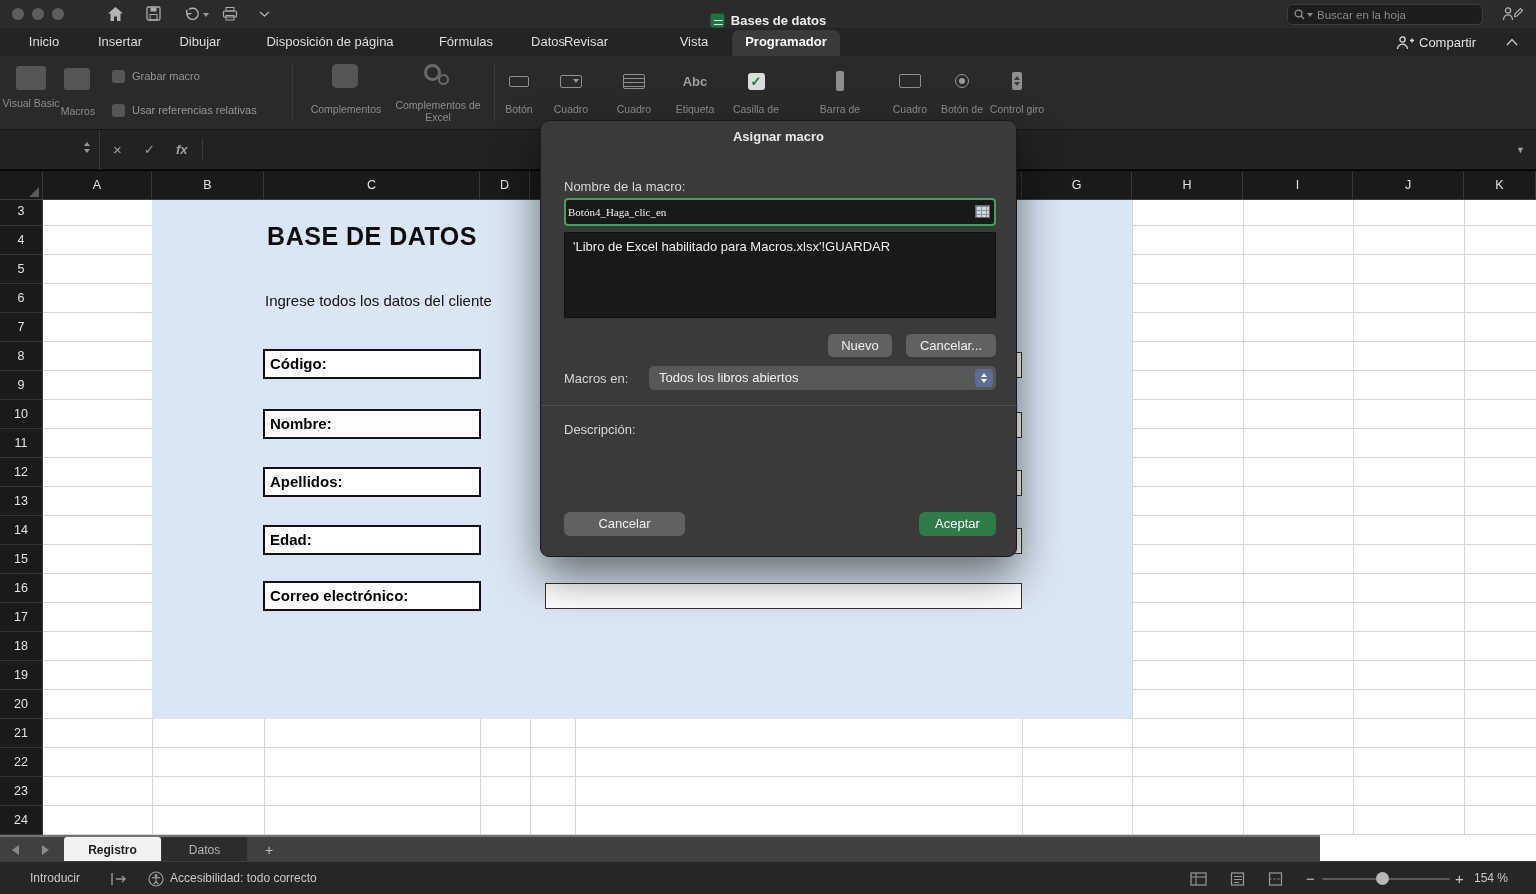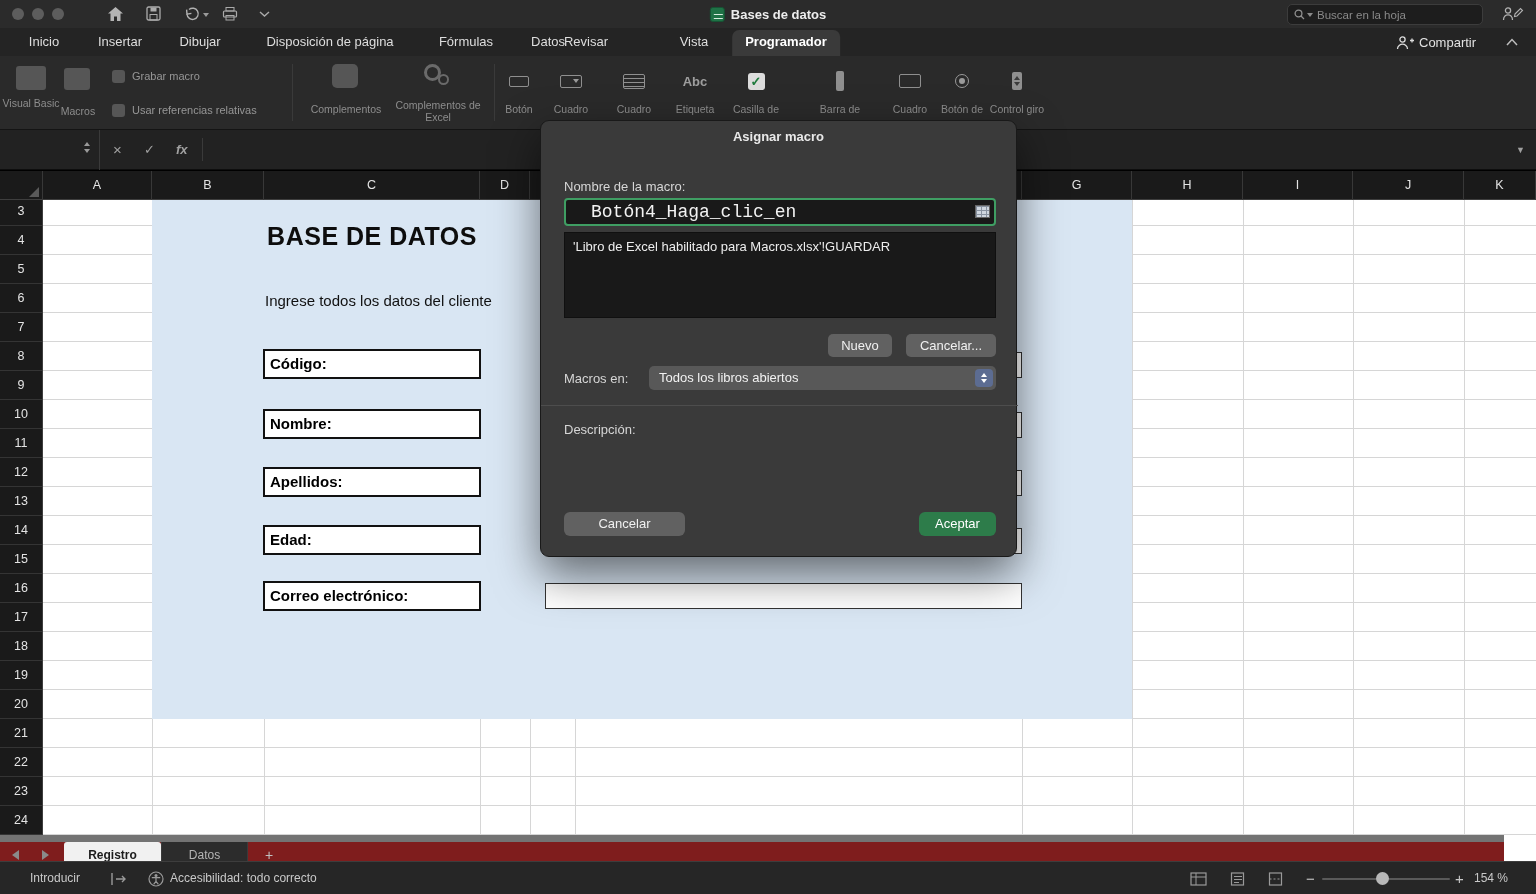--- a/index.html
+++ b/index.html
@@ -5,21 +5,21 @@
   *{margin:0;padding:0;box-sizing:border-box}
   html,body{background:#000}
   .app{position:relative;width:1536px;height:894px;overflow:hidden;background:#fff;
        font-family:"Liberation Sans",sans-serif;-webkit-font-smoothing:antialiased}
   .abs{position:absolute}
 
   
   .titlebar{position:absolute;left:0;top:0;width:1536px;height:28px;background:#2b2b2b}
   .light{position:absolute;top:8px;width:12px;height:12px;border-radius:50%;background:#5d5d5d}
   .tb-icon{position:absolute;top:6px;opacity:.85}
-  .tb-title{position:absolute;top:0;left:50%;transform:translateX(-50%);height:28px;display:flex;align-items:center;gap:6px}
+  .tb-title{position:absolute;top:0;left:50%;transform:translateX(-50%);height:28px;display:flex;align-items:flex-end;gap:6px}
   .wb-icon{width:15px;height:15px;border-radius:3px;background:#1f7246;
            background-image:repeating-linear-gradient(to bottom,transparent 0 3px,#d7ecdf 3px 4px);
            background-size:9px 100%;background-position:3px 3px;background-repeat:no-repeat;border:1px solid #165434}
   .tb-title span{color:#ededed;font-size:13px;font-weight:700}
   .searchbox{position:absolute;left:1287px;top:4px;width:196px;height:21px;background:#1d1d1d;
              border:1px solid #3c3c3c;border-radius:5px;display:flex;align-items:center}
   .searchbox input{background:transparent;border:none;outline:none;color:#c9c9c9;font-size:11.5px;width:150px;
                    font-family:"Liberation Sans",sans-serif}
   .searchbox input::placeholder{color:#8a8a8a}
   .tri-down{width:0;height:0;border-left:3.5px solid transparent;border-right:3.5px solid transparent;border-top:4px solid #9a9a9a}
@@ -69,36 +69,36 @@
   .lblbox{position:absolute;left:263px;width:218px;height:30px;background:#fff;border:2px solid #111;
           font-size:15px;font-weight:700;color:#000;line-height:26px;padding-left:5px}
   .inpbox{position:absolute;left:545px;width:477px;height:26px;background:#fff;border:1px solid #333}
 
   
   .dialog{position:absolute;left:540px;top:120px;width:477px;height:437px;background:#3a3a3a;border:1px solid #191919;
           border-radius:9px;box-shadow:0 18px 45px rgba(0,0,0,.55);z-index:40;color:#d8d8d8;font-size:13px}
   .dlg-title{position:absolute;left:0;top:8px;width:100%;text-align:center;font-weight:700;color:#e9e9e9}
   .dlg-label{position:absolute;color:#d6d6d6}
   .dlg-input{position:absolute;left:23px;top:77px;width:432px;height:28px;background:#191919;border:2px solid #3f9e63;
-             border-radius:4px;color:#f2f2f2;font-size:18px;padding:0 26px 0 25px;outline:none;font-family:Liberation Mono, monospace}
+             border-radius:4px;color:#f2f2f2;font-size:11px;padding:0 26px 0 2px;outline:none;font-family:Liberation Serif, serif}
   .range-icon{position:absolute;left:434px;top:84px;width:15px;height:13px;border:1px solid #666;background:#cfd6df;
               background-image:linear-gradient(#8892a0 1px,transparent 1px),linear-gradient(90deg,#8892a0 1px,transparent 1px);
               background-size:5px 4px}
   .dlg-list{position:absolute;left:23px;top:111px;width:432px;height:86px;background:#191919;border:1px solid #101010}
   .dlg-list-item{padding:6px 8px;color:#ededed}
   .dlg-btn{position:absolute;height:23px;line-height:23px;text-align:center;background:#616161;border-radius:5px;color:#f0f0f0}
   .dlg-popup{position:absolute;left:108px;top:245px;width:347px;height:24px;background:#585858;border-radius:5px;
              color:#f2f2f2;line-height:24px;padding-left:10px}
   .popup-step{position:absolute;right:3px;top:3px;width:18px;height:18px;border-radius:4px;background:#5c6c92;
               display:flex;flex-direction:column;align-items:center;justify-content:center;gap:2px}
   .dlg-sep{position:absolute;left:0;top:284px;width:477px;height:1px;background:#4d4d4d}
   .btn-green{background:#2d7c4a;color:#fff}
 
   
-  .sheetbar{position:absolute;left:0;top:835px;width:1504px;height:26px;background:#7f1d1d;border-top:7px solid #737373}
+  .sheetbar{position:absolute;left:0;top:835px;width:1320px;height:26px;background:#404040;border-top:2px solid #737373}
   .stab{position:absolute;top:0;height:26px;line-height:26px;text-align:center;font-size:12px}
   .stab.active{background:#f1f1f1;color:#1c1c1c;font-weight:700;border-radius:3px 3px 0 0}
   .stab.idle{background:#2c2c2c;color:#b5b5b5;border-left:1px solid #3a3a3a;border-right:1px solid #3a3a3a}
   .snav{position:absolute;top:8px;width:0;height:0}
   .tri-left{border-top:5px solid transparent;border-bottom:5px solid transparent;border-right:7px solid #8a8a8a}
   .tri-right{border-top:5px solid transparent;border-bottom:5px solid transparent;border-left:7px solid #8a8a8a}
 
   
   .statusbar{position:absolute;left:0;top:861px;width:1536px;height:33px;background:#262626;border-top:1px solid #3d3d3d;
              color:#c9c9c9;font-size:12px}

